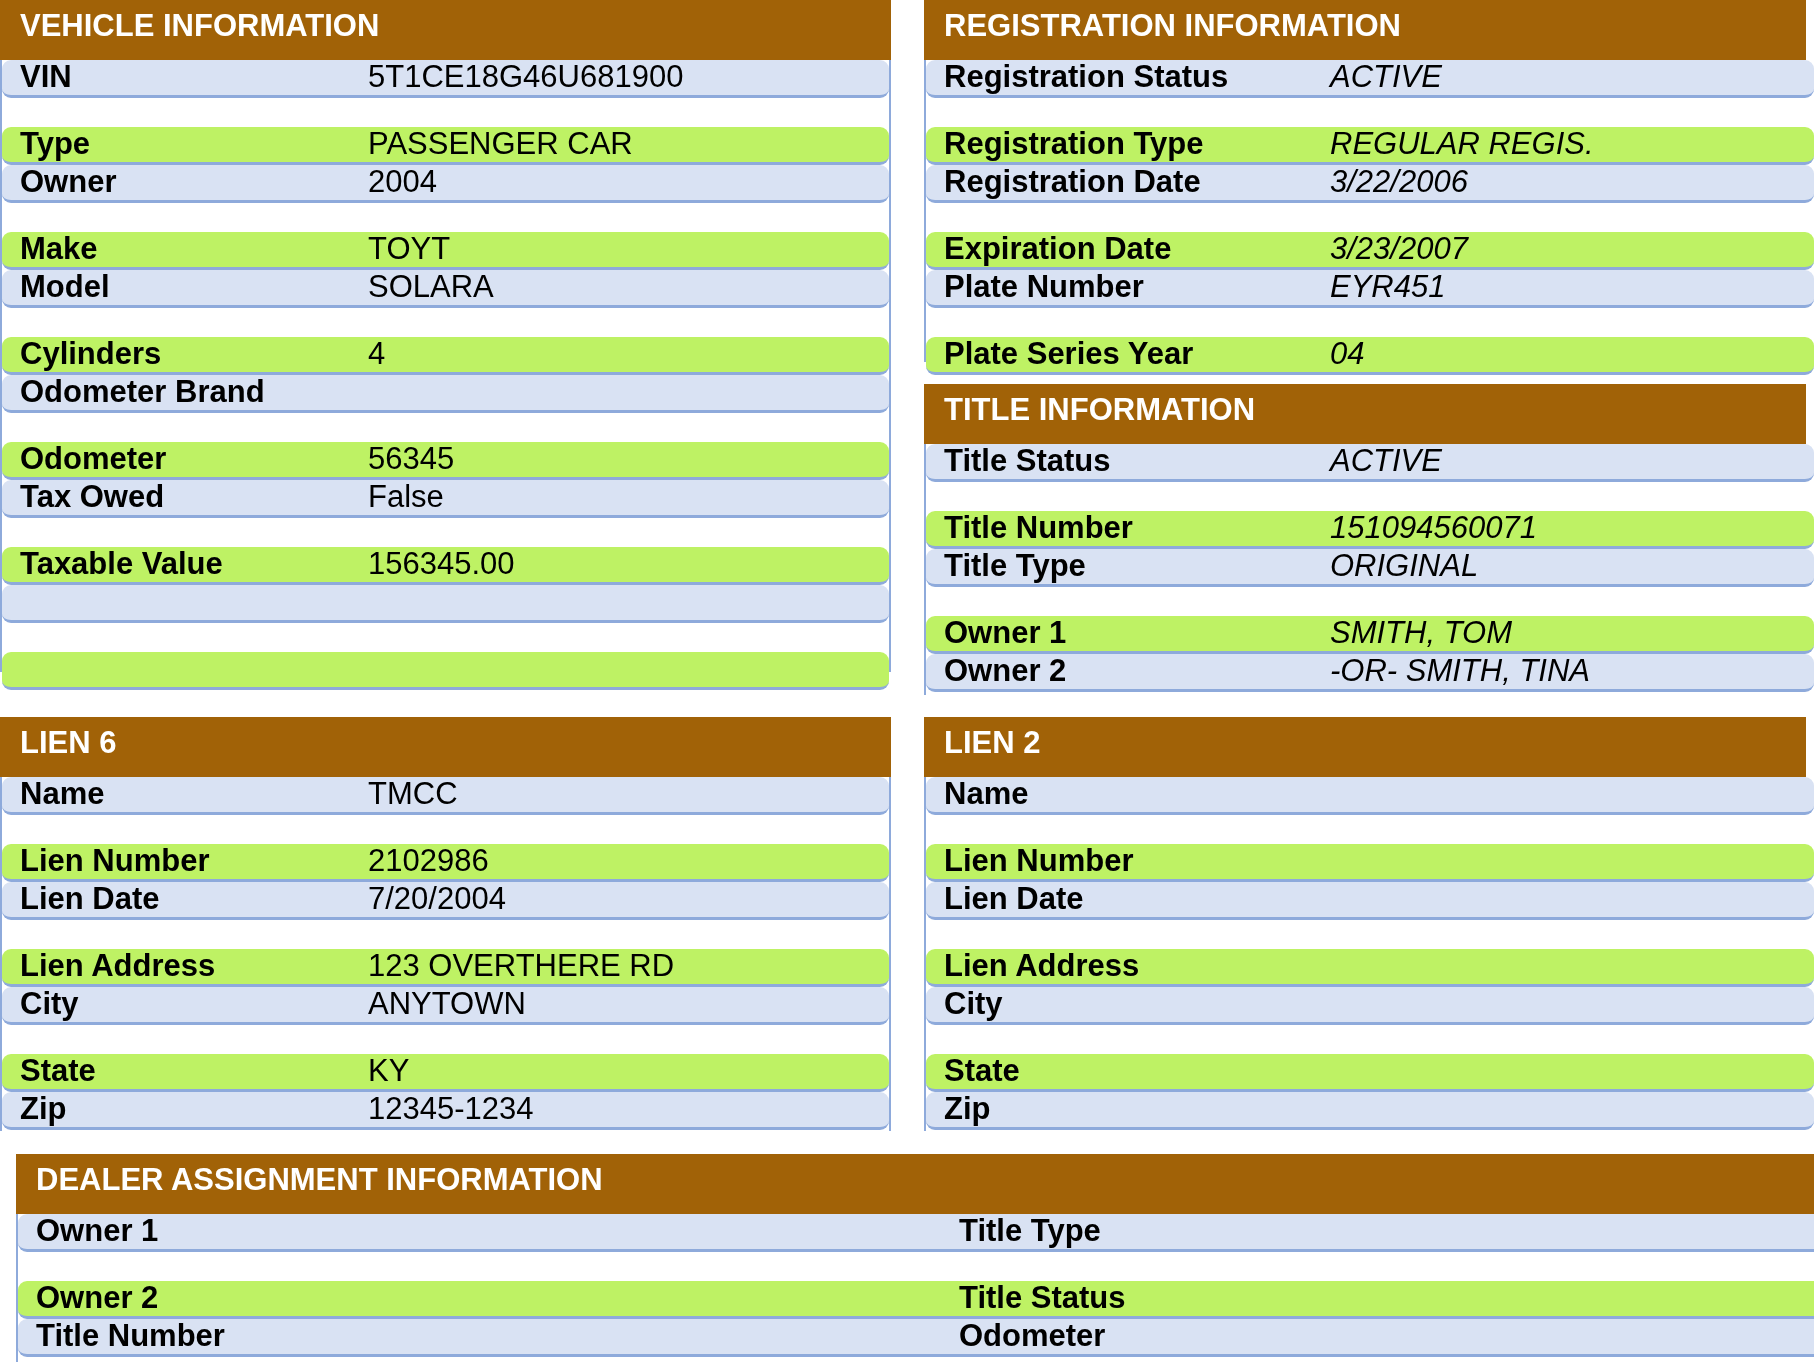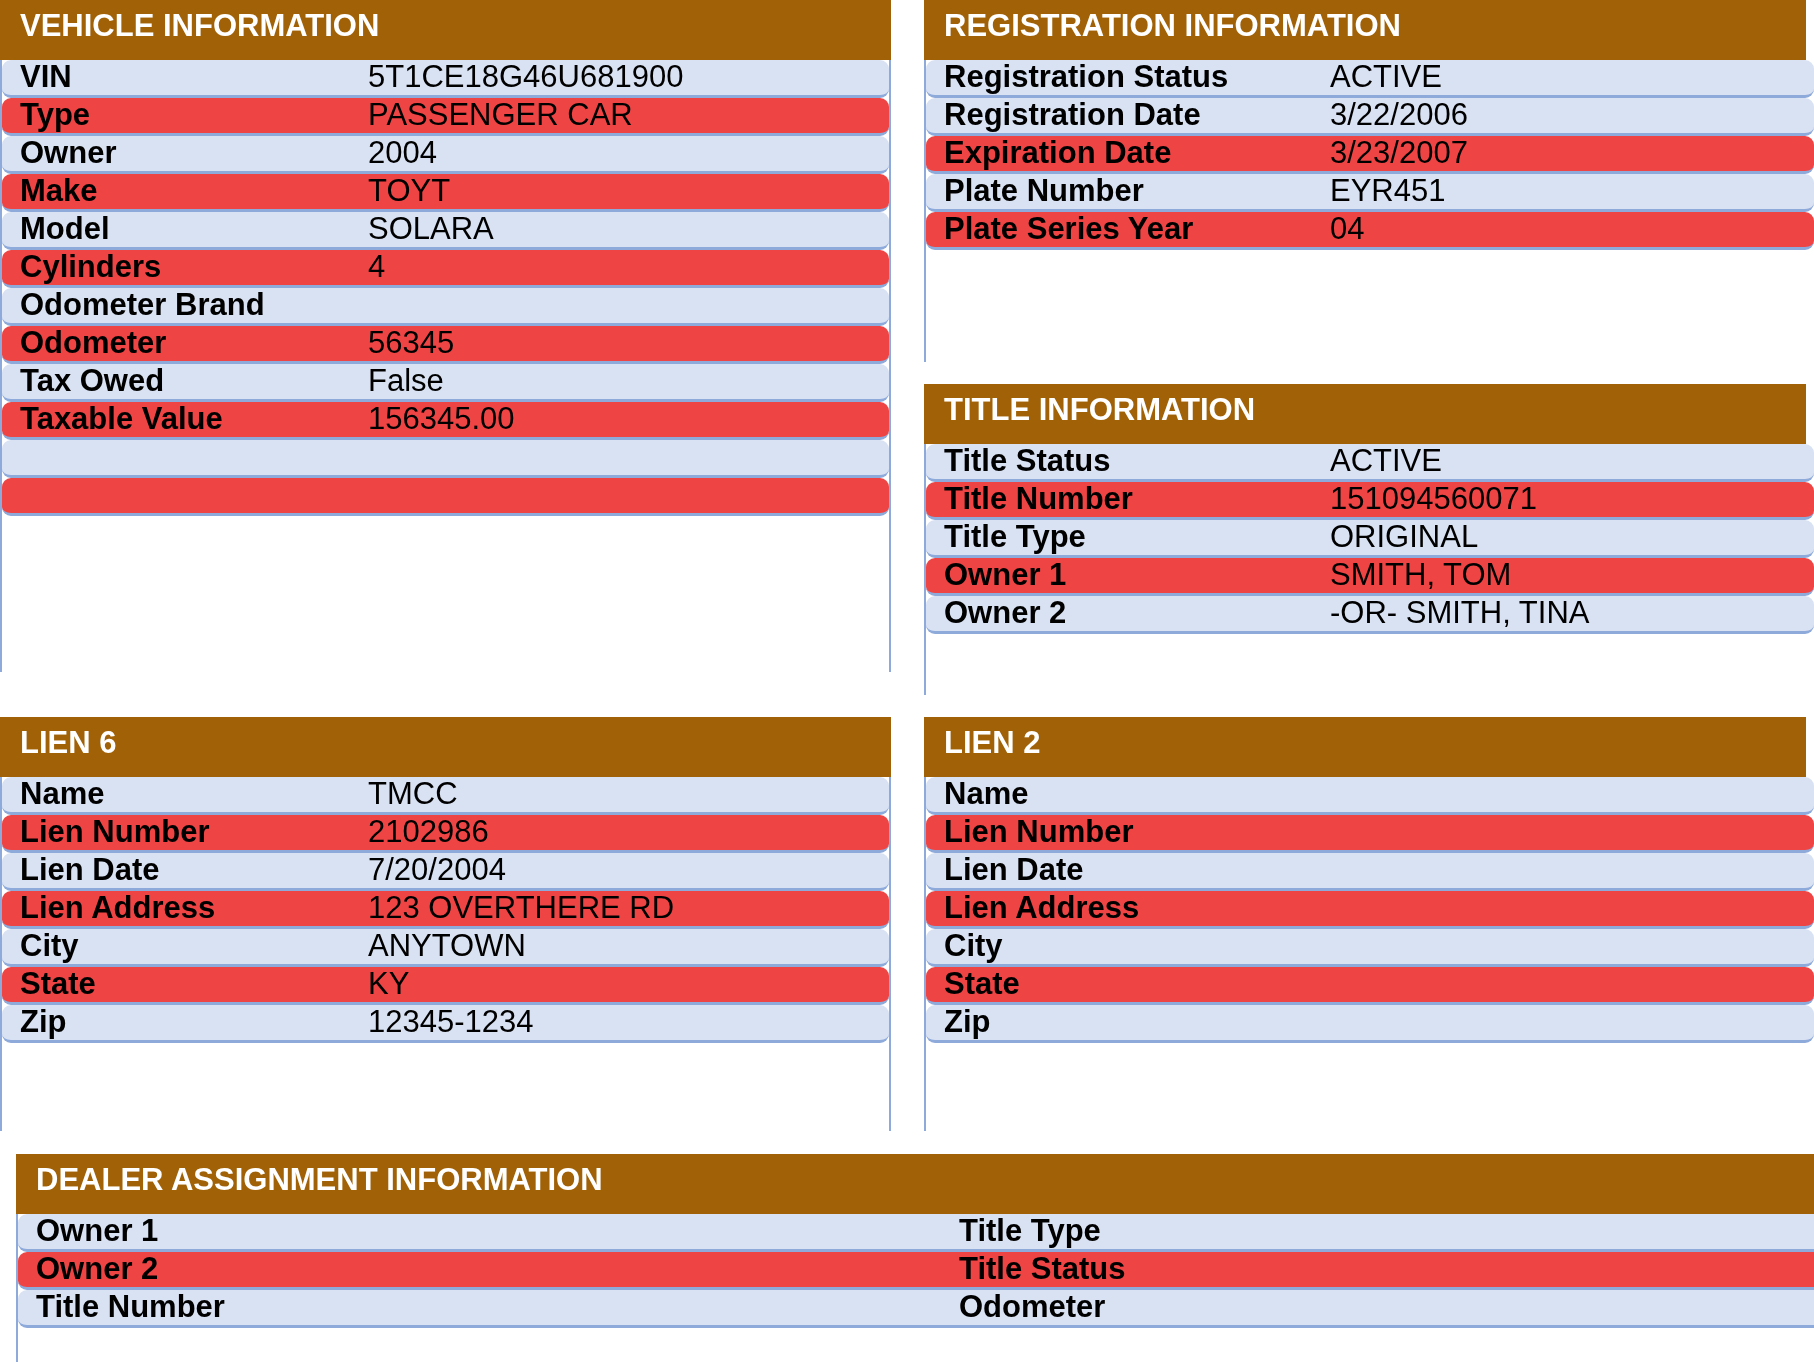--- a/index.html
+++ b/index.html
@@ -9,25 +9,25 @@
   .panel.left { border-left:2px solid #8eaadb; border-right:2px solid #8eaadb; }
   .panel.right { border-left:2px solid #8eaadb; }
   .panel.full { border-left:2px solid #8eaadb; }
   .hdr { height:60px; background:#a16207; color:#fff; font-weight:bold;
          font-size:31px; line-height:52px; padding-left:18px; box-sizing:border-box;
          margin-left:-2px; margin-right:-2px; padding-left:20px; white-space:nowrap; }
   .panel.right .hdr, .panel.full .hdr { margin-right:8px; }
   .row { height:38px; box-sizing:border-box; border-bottom:3px solid #8eaadb;
          position:relative; display:flex; align-items:center; font-size:31px;border-radius:9px; }
   .row.alt { background:#d9e2f3; }
-  .row.plain { background:#ef4444; }
+  .row.plain { background:#bef264;margin-top:29px; }
   .lbl { position:absolute; left:18px; font-weight:bold; white-space:nowrap; top:50%; transform:translateY(-52%); }
   .val { position:absolute; white-space:nowrap; top:50%; transform:translateY(-52%); }
   .left .val { left:366px; }
-  .right .val { left:404px; }
+  .right .val { left:404px;font-style:italic; }
   .full .lbl2 { position:absolute; left:941px; font-weight:bold; white-space:nowrap; top:50%; transform:translateY(-52%); }
 </style>
 </head>
 <body>
 
 <div class="panel left" style="left:0;top:0;width:891px;height:672px;">
   <div class="hdr">VEHICLE INFORMATION</div>
   <div class="row alt">
       <span class="lbl">VIN</span>
       <span class="val">5T1CE18G46U681900</span>
@@ -77,20 +77,24 @@
       <span class="val"></span>
     </div>
 </div>
 
 <div class="panel right" style="left:924px;top:0;width:890px;height:362px;">
   <div class="hdr">REGISTRATION INFORMATION</div>
   <div class="row alt">
       <span class="lbl">Registration Status</span>
       <span class="val">ACTIVE</span>
     </div>
+  <div class="row plain">
+      <span class="lbl">Registration Type</span>
+      <span class="val">REGULAR REGIS.</span>
+    </div>
   <div class="row alt">
       <span class="lbl">Registration Date</span>
       <span class="val">3/22/2006</span>
     </div>
   <div class="row plain">
       <span class="lbl">Expiration Date</span>
       <span class="val">3/23/2007</span>
     </div>
   <div class="row alt">
       <span class="lbl">Plate Number</span>

